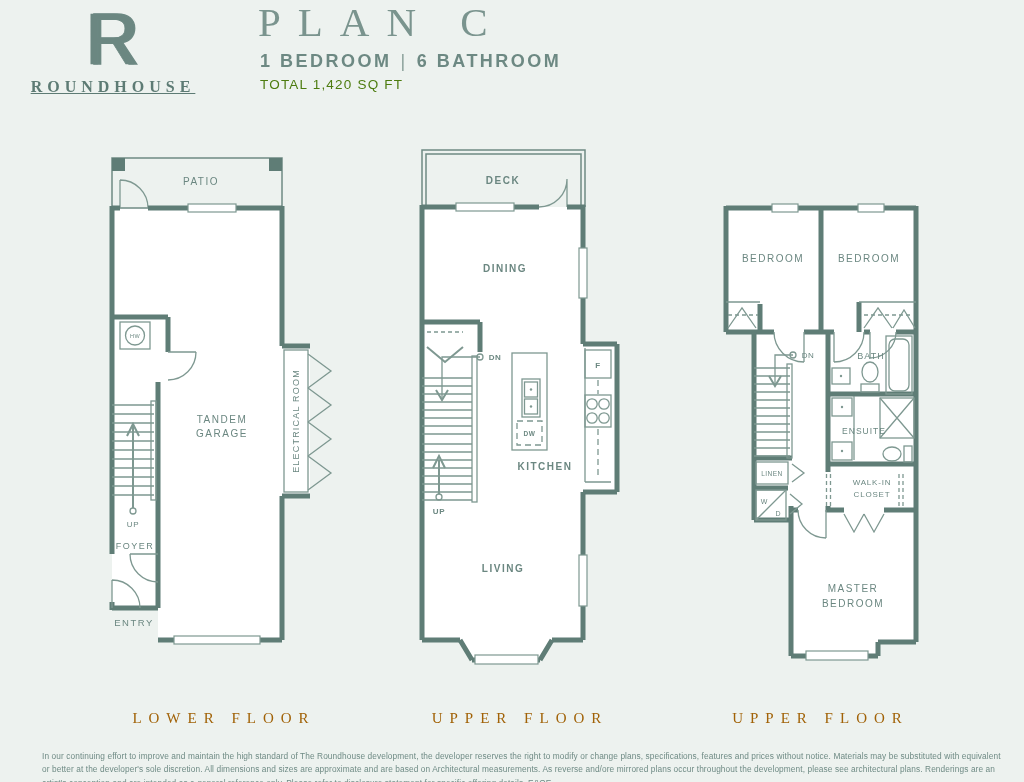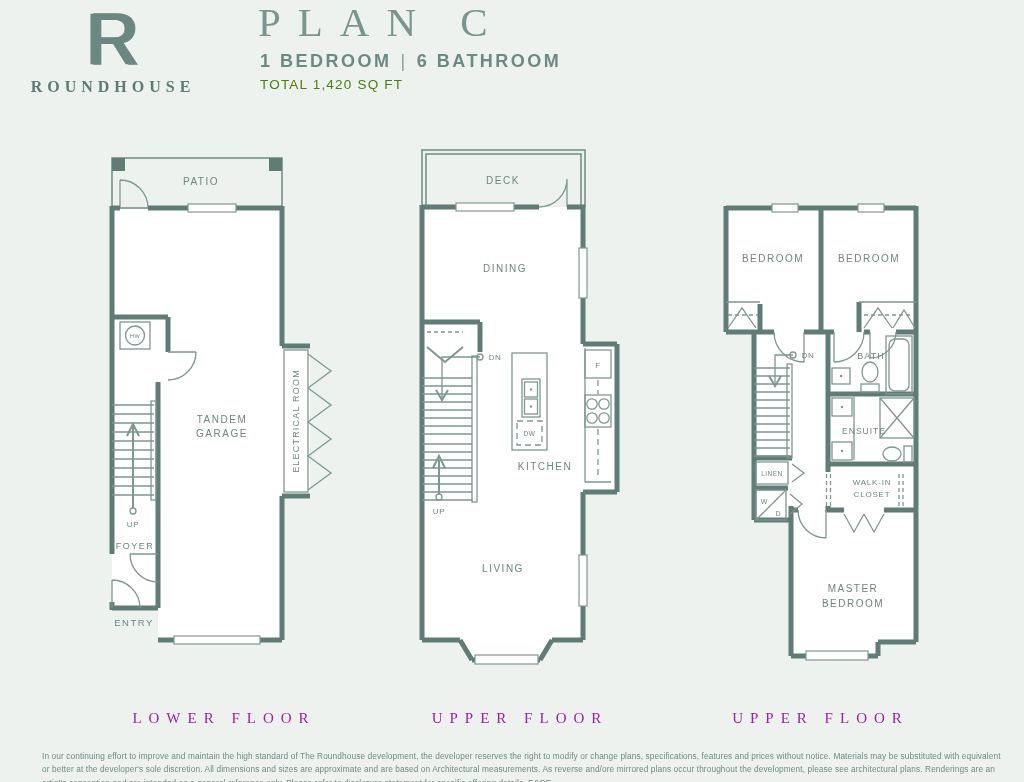--- a/index.html
+++ b/index.html
@@ -6,21 +6,21 @@
   body{
     width:1024px;height:782px;position:relative;overflow:hidden;
     background:#edf2ef;
     font-family:"Liberation Sans",sans-serif;
   }
   .abs{position:absolute;}
 
   
   .brand-name{
     font-family:"Liberation Serif",serif;font-weight:bold;
-    font-size:16px;letter-spacing:5px;color:#5d7b74;text-align:center;width:170px;
+    font-size:16px;letter-spacing:5px;color:#5d7b74;text-align:center;width:170px;text-decoration:underline;
   }
   .plan-title{
     font-family:"Liberation Serif",serif;font-size:41px;letter-spacing:17px;
     color:#7a948e;font-weight:normal;
   }
   .plan-subtitle{
     font-size:18px;font-weight:bold;letter-spacing:2.5px;color:#6d8983;
   }
   .plan-subtitle .divider{margin:0 9px;font-weight:normal;color:#8aa09a;}
   .plan-total{
@@ -38,21 +38,21 @@
   .win{fill:#ffffff;stroke:#7e9891;stroke-width:1.2;}
   .blk{fill:#5f7d76;stroke:none;}
   .dot{fill:#7e9891;stroke:none;}
   svg text{font-family:"Liberation Sans",sans-serif;fill:#6b8781;}
   .lbl{font-size:10px;letter-spacing:1.5px;text-anchor:middle;}
   .lbl-sm{font-size:8px;letter-spacing:0.8px;text-anchor:middle;}
   .lbl-xs{font-size:6.5px;letter-spacing:0.5px;text-anchor:middle;}
 
   .floor-name{
     font-family:"Liberation Serif",serif;font-size:15px;letter-spacing:7px;
-    color:#a21caf;text-align:center;
+    color:#a16207;text-align:center;
   }
   .disclaimer{
     font-size:8.3px;line-height:1.6;color:#6f8b85;width:968px;letter-spacing:0.1px;
   }
 </style>
 </head>
 <body>
 
 <div class="abs" style="left:28px;top:2px;width:170px;">
   <svg width="170" height="72" viewBox="0 0 170 72">
@@ -122,21 +122,21 @@
 
   <path class="t" d="M26 404 A 28 28 0 0 0 54 432 M54 404 H26"></path>
   <path class="t" d="M36 458 A 28 28 0 0 0 8 430 M8 430 V458"></path>
   <text x="30" y="476" font-size="9.5" letter-spacing="1.5" text-anchor="middle">ENTRY</text>
 
   <text class="lbl" x="118" y="273">TANDEM</text>
   <text class="lbl" x="118" y="287">GARAGE</text>
 </svg>
 </div>
 
-<div class="abs" style="left:415px;top:148px;">
+<div class="abs" style="left:415px;top:148px;font-weight:bold;">
 <svg width="210" height="520" viewBox="0 0 210 520">
 
   <rect class="wh" x="7" y="59" width="161" height="433"></rect>
   <rect class="wh" x="168" y="196" width="34" height="148"></rect>
   <polygon class="wh" points="45,492 57,512 125,512 137,492"></polygon>
 
   <g>
     <path class="wt" d="M7 59 V2 H170 V59"></path>
     <path class="wt" d="M11 59 V6 H166 V59"></path>
     <text class="lbl" x="88" y="36">DECK</text>

